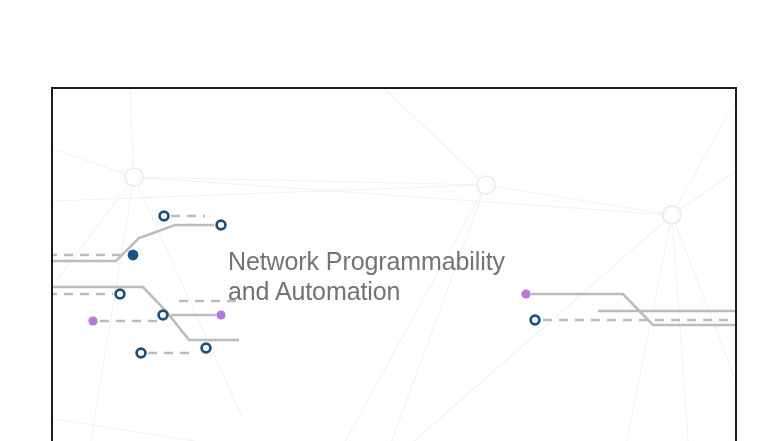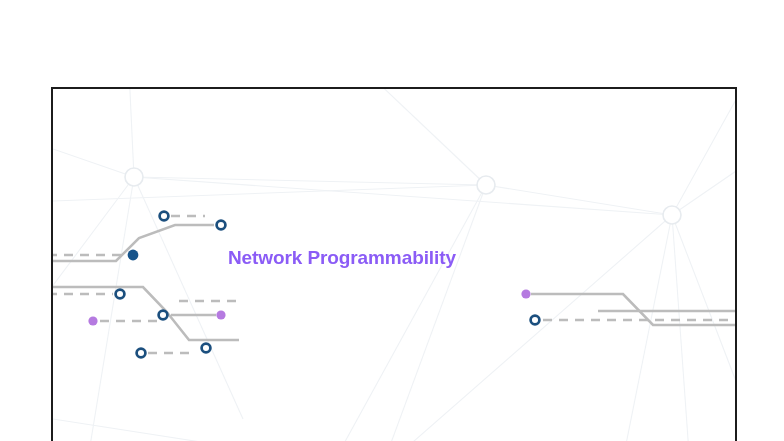--- a/index.html
+++ b/index.html
@@ -55,23 +55,23 @@
     position: absolute;
     left: 175px;
     top: 158px;
     width: 330px;
     line-height: 1.18;
   }
 
   .title-line {
     display: block;
     font-family: "Liberation Sans", sans-serif;
-    font-size: 19px;
-    font-weight: 700;
-    color: #8b5cf6;
+    font-size: 25px;
+    font-weight: 400;
+    color: #737373;
     letter-spacing: -0.1px;
     white-space: nowrap;
   }
 </style>
 </head>
 <body>
 
 <div id="slide-root">
 
   <div id="content-frame">
@@ -152,16 +152,17 @@
         <path d="M 490 231 L 690 231"></path>
       </g>
       <g>
         <circle cx="473" cy="205" r="4.6" fill="#b57ae0"></circle>
         <circle cx="482" cy="231" r="4.4" fill="#ffffff" stroke="#1b4f7e" stroke-width="2.7"></circle>
       </g>
     </svg>
 
     <div id="title-block">
       <span class="title-line">Network Programmability</span>
+      <span class="title-line">and Automation</span>
     </div>
 
   </div>
 </div>
 
 </body></html>

